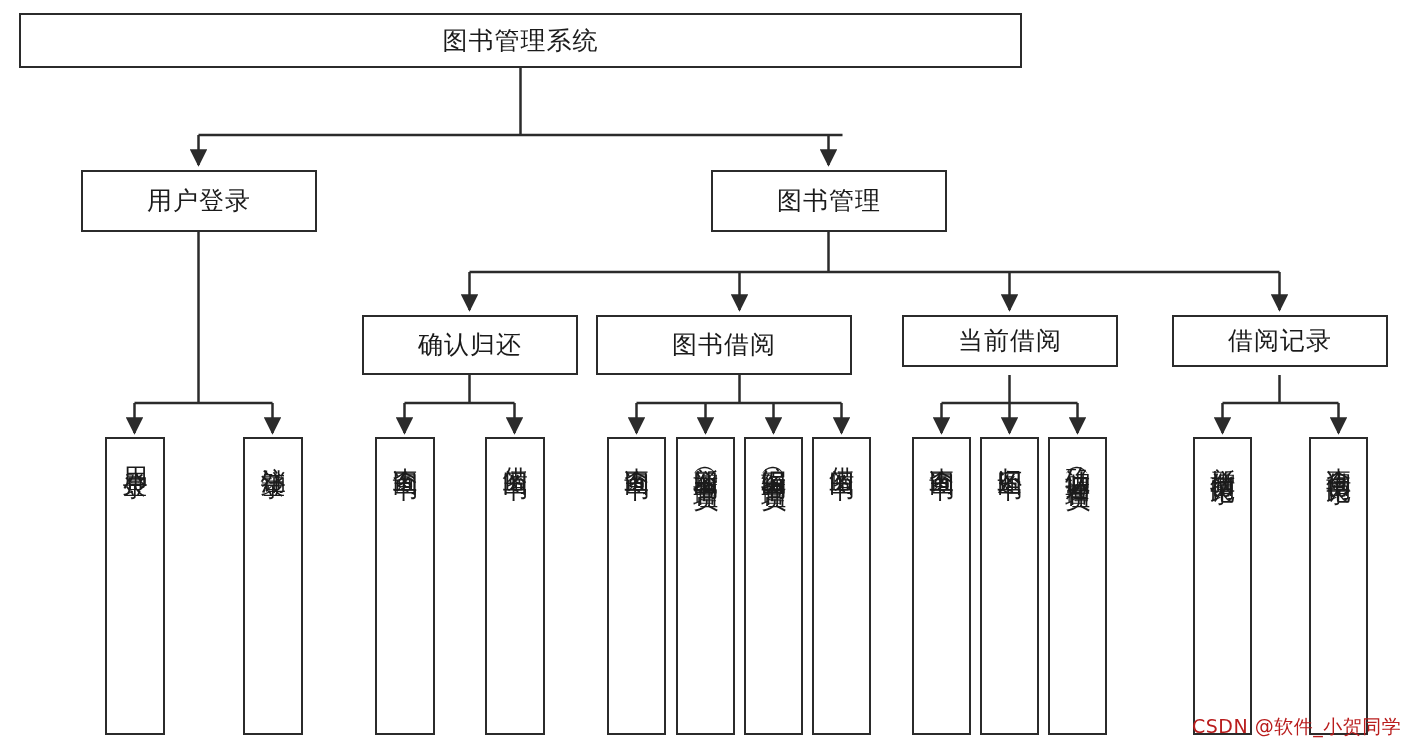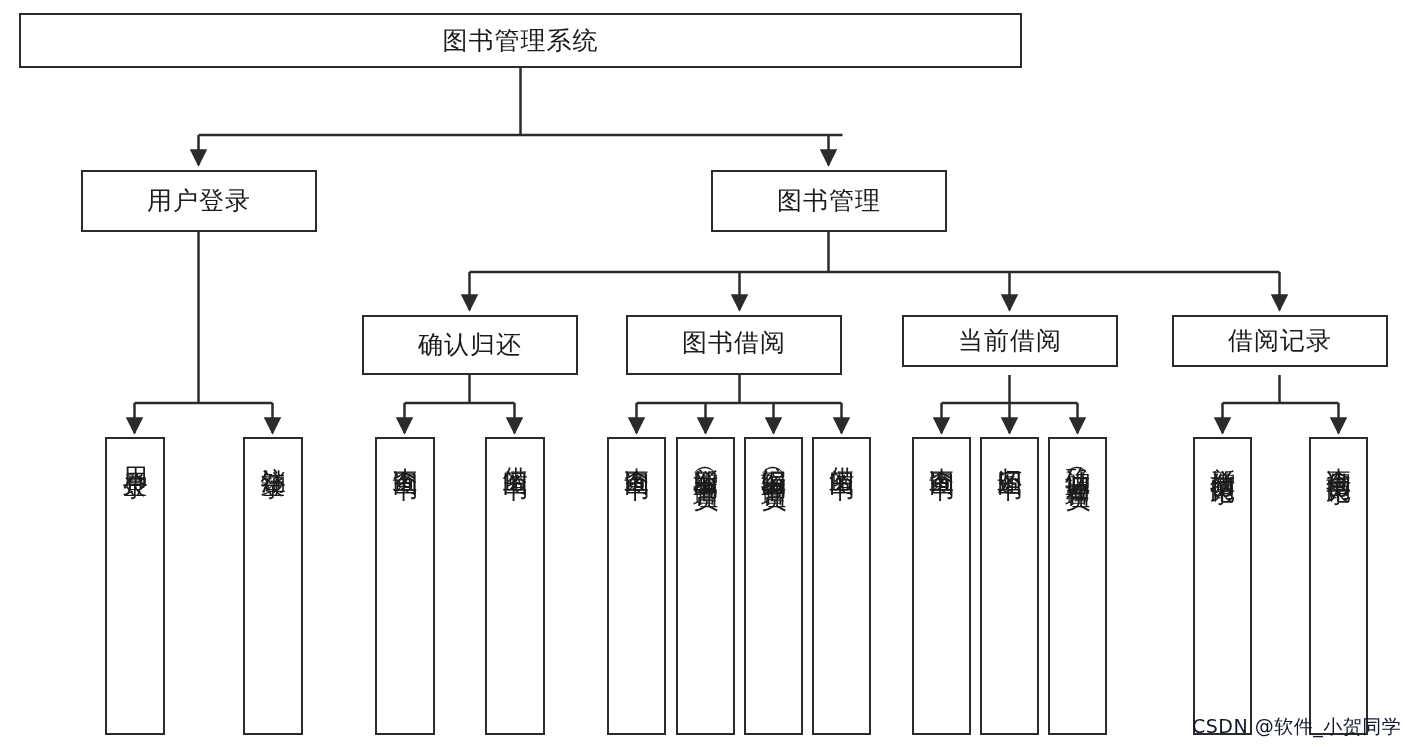--- a/index.html
+++ b/index.html
@@ -60,21 +60,21 @@
     writing-mode: vertical-rl;
     text-orientation: upright;
     font-size: 25px;
     letter-spacing: 3px;
     line-height: 1.1;
     white-space: nowrap;
   }
   .watermark {
     position: absolute;
     font-size: 19px;
-    color: #0f172a;
+    color: #b91c1c;
     letter-spacing: 0.5px;
     white-space: nowrap;
     z-index: 5;
     font-family: "DejaVu Sans", "Liberation Sans", sans-serif;
   }
 </style>
 </head>
 <body>
 
 <div id="canvas">
@@ -139,21 +139,21 @@
   </div>
 
   <div class="node horiz" style="left:711px; top:170px; width:236px; height:62px;">
     <span class="label">图书管理</span>
   </div>
 
   <div class="node horiz" style="left:362px; top:315px; width:216px; height:60px;">
     <span class="label">确认归还</span>
   </div>
 
-  <div class="node horiz" style="left:626px; top:315px; width:216px; height:60px;font-family:Liberation Mono, monospace;">
+  <div class="node horiz" style="left:596px; top:315px; width:256px; height:60px;">
     <span class="label">图书借阅</span>
   </div>
 
   <div class="node horiz" style="left:902px; top:315px; width:216px; height:52px;">
     <span class="label">当前借阅</span>
   </div>
 
   <div class="node horiz" style="left:1172px; top:315px; width:216px; height:52px;">
     <span class="label">借阅记录</span>
   </div>

